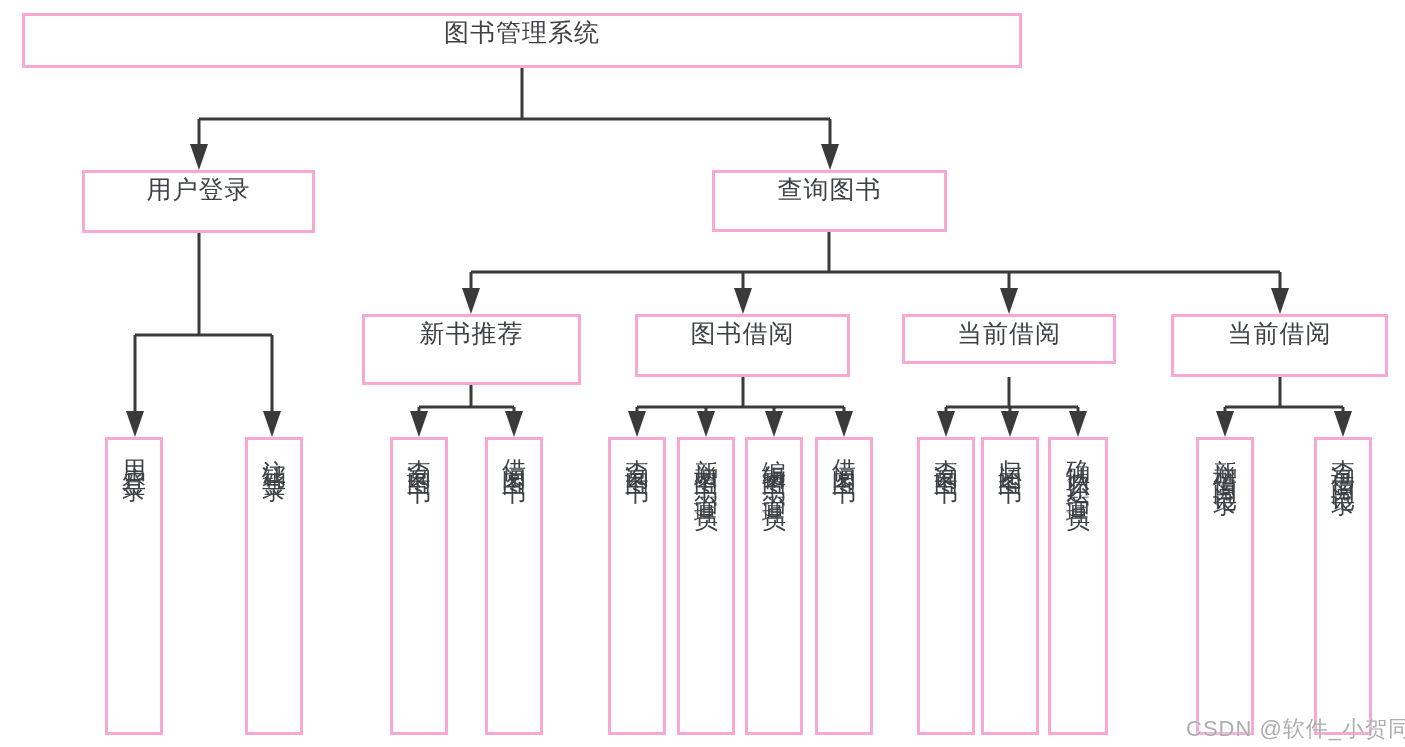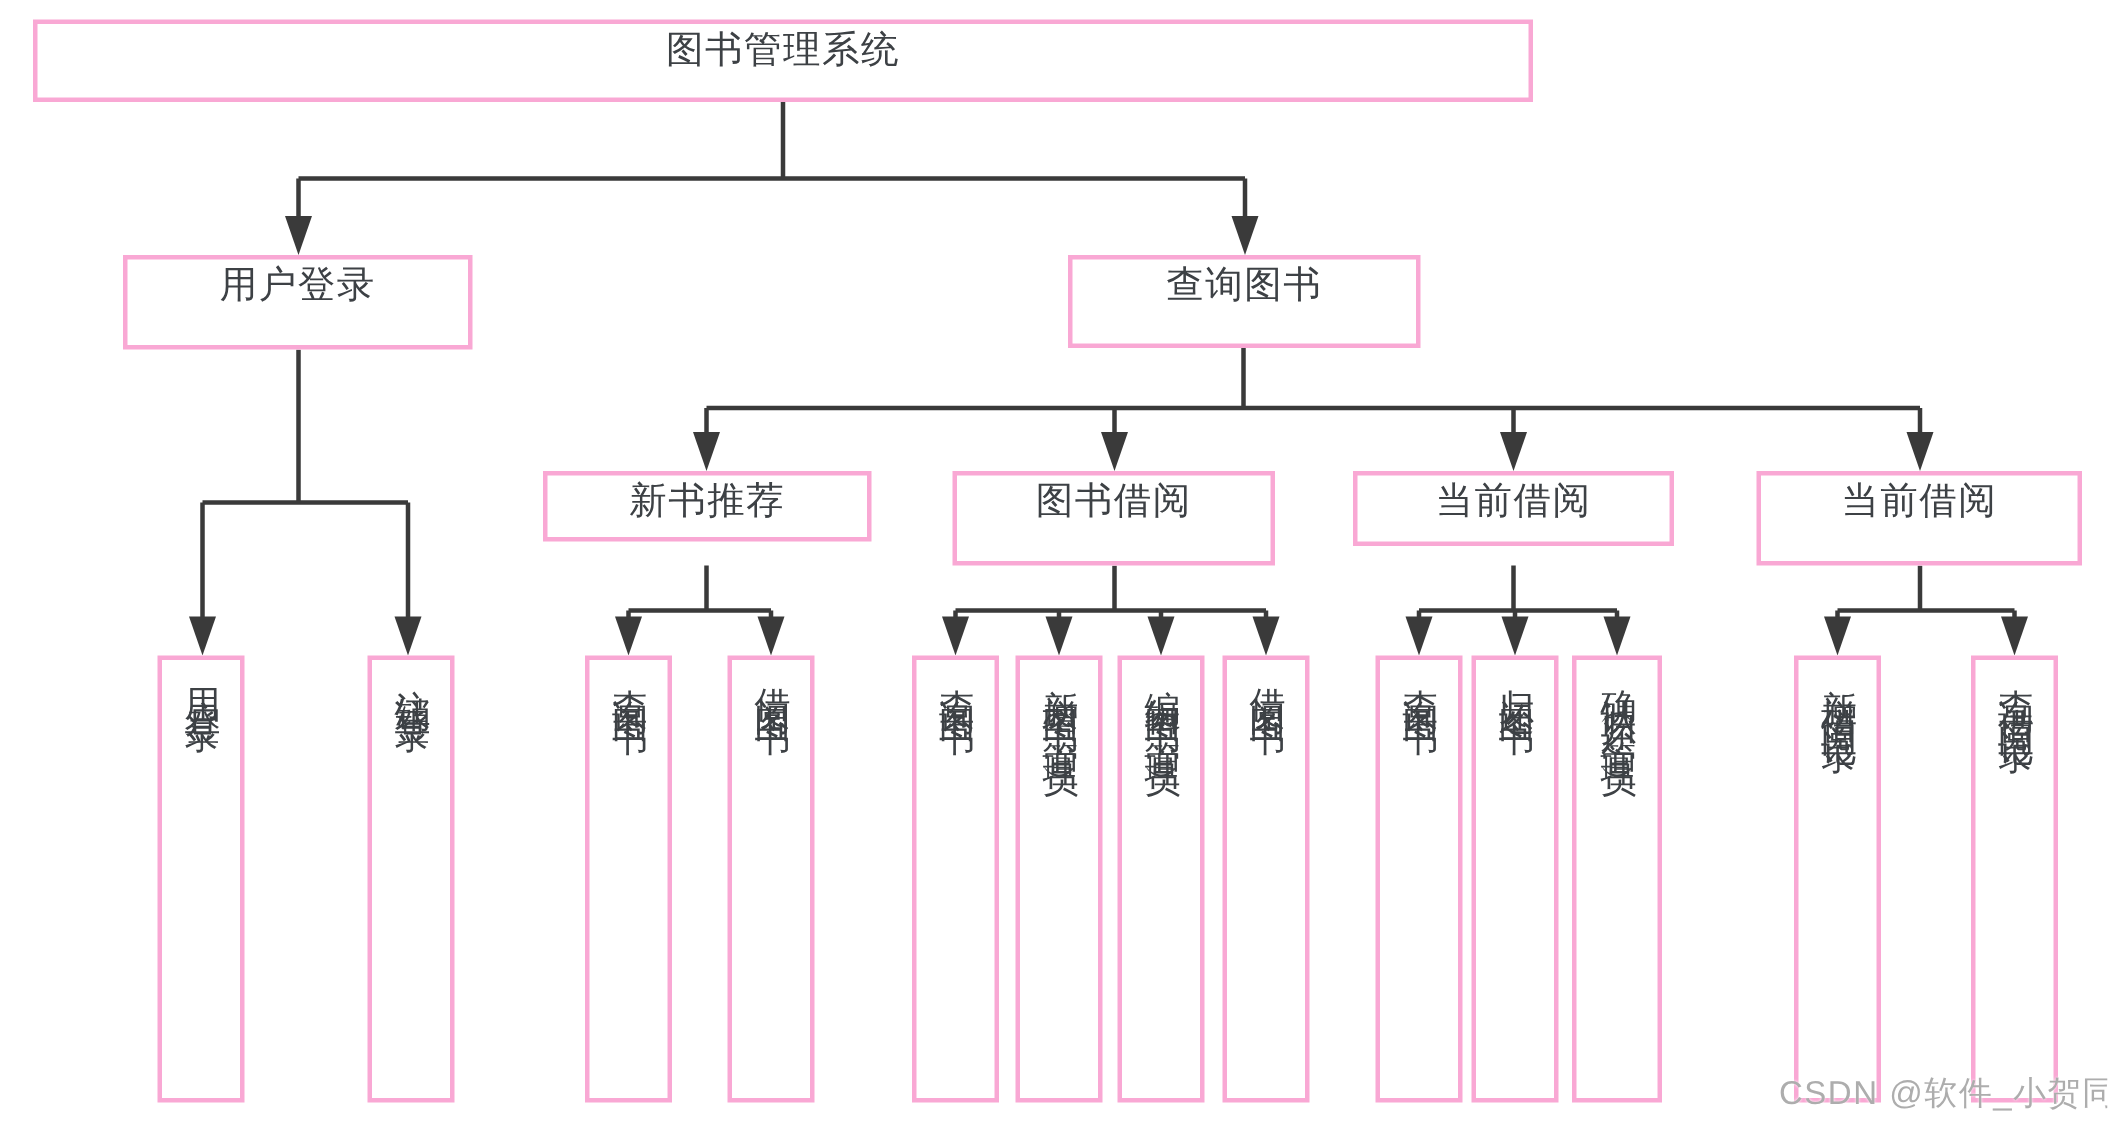--- a/index.html
+++ b/index.html
@@ -88,21 +88,21 @@
     <span>图书管理系统</span>
   </div>
 
   <div class="node hnode" style="left:82px;top:170px;width:233px;height:63px;">
     <span>用户登录</span>
   </div>
   <div class="node hnode" style="left:712px;top:170px;width:235px;height:62px;">
     <span>查询图书</span>
   </div>
 
-  <div class="node hnode" style="left:362px;top:314px;width:219px;height:47px;">
+  <div class="node hnode" style="left:362px;top:314px;width:219px;height:71px;">
     <span>新书推荐</span>
   </div>
   <div class="node hnode" style="left:635px;top:314px;width:215px;height:63px;">
     <span>图书借阅</span>
   </div>
   <div class="node hnode" style="left:902px;top:314px;width:214px;height:50px;">
     <span>当前借阅</span>
   </div>
   <div class="node hnode" style="left:1171px;top:314px;width:217px;height:63px;">
     <span>当前借阅</span>

